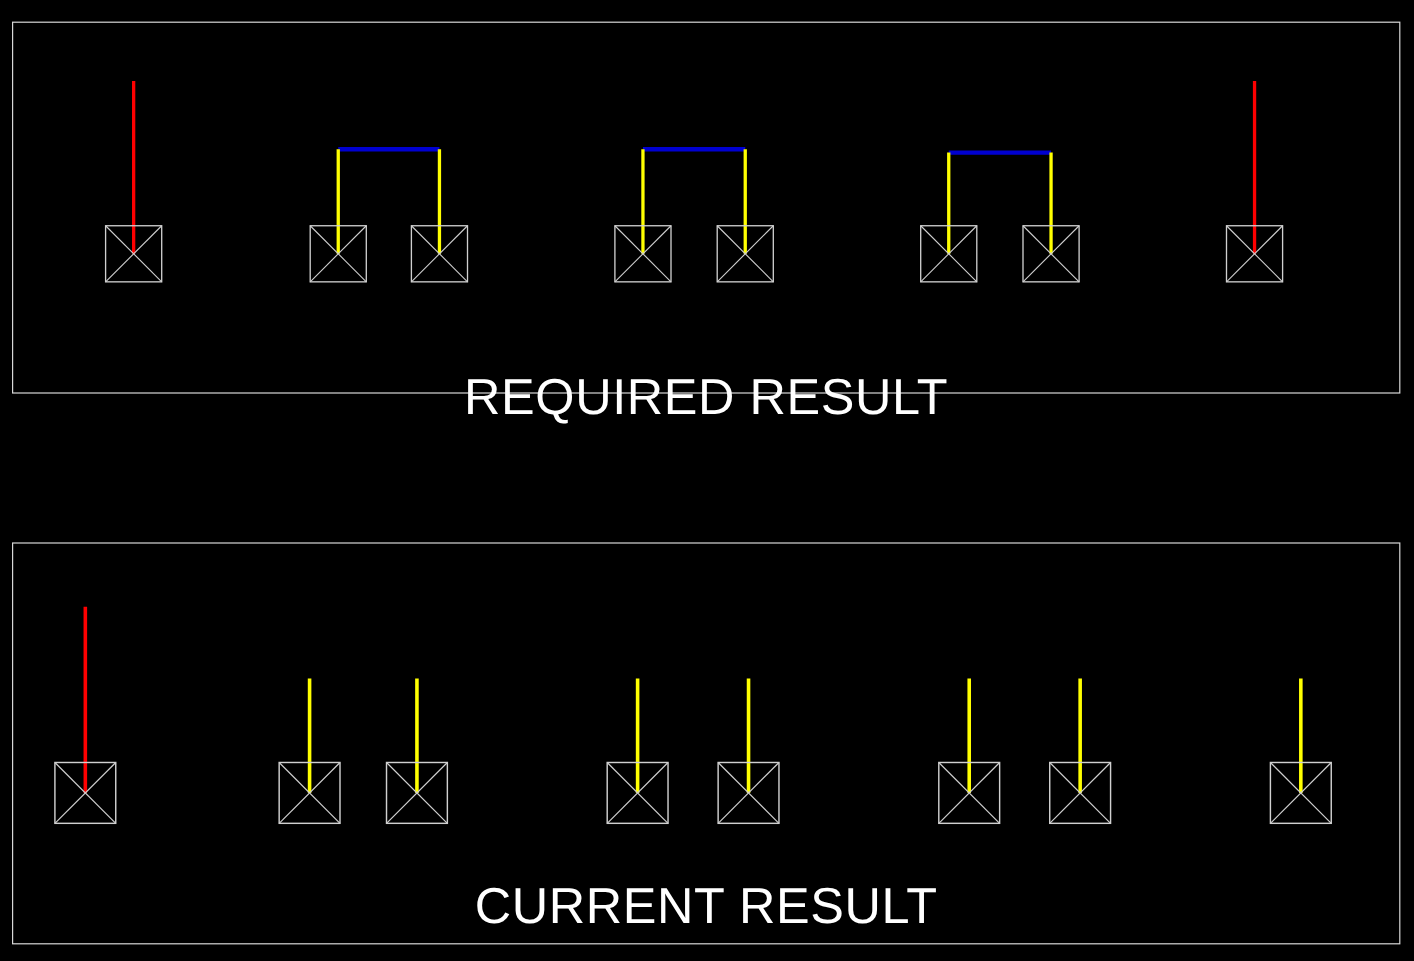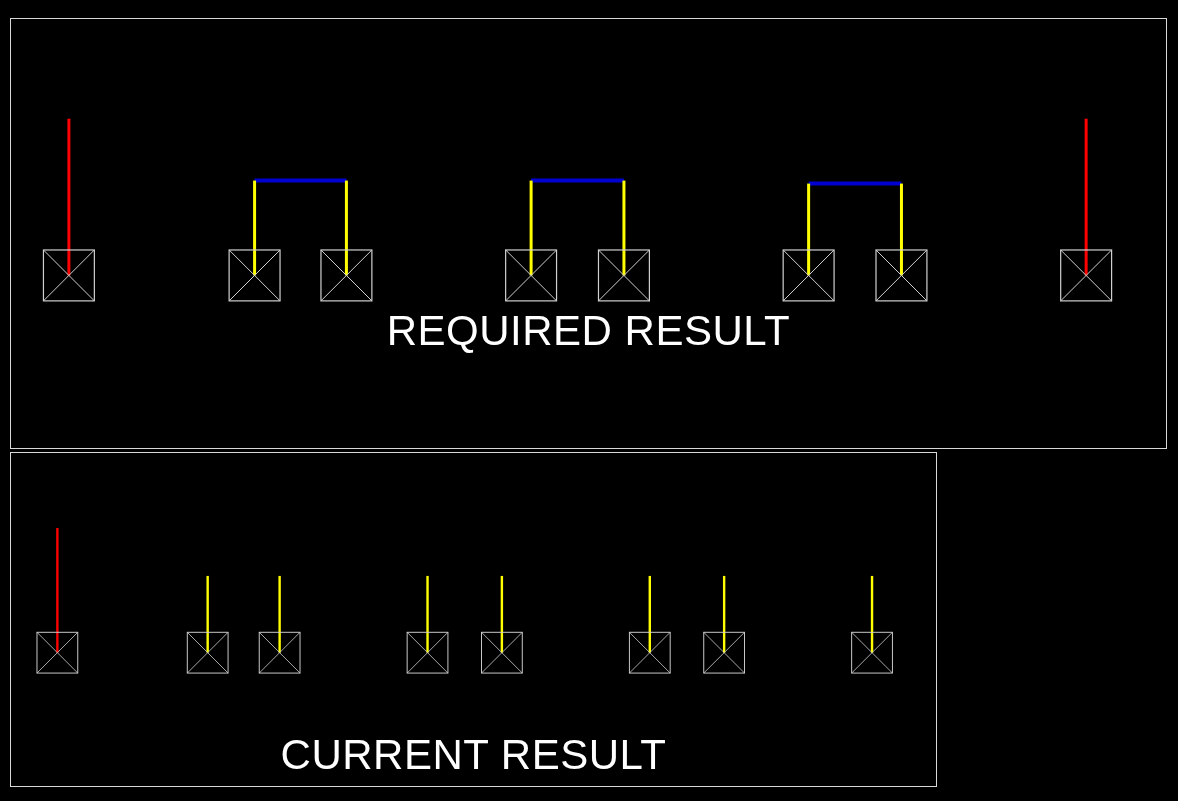--- a/index.html
+++ b/index.html
@@ -23,26 +23,26 @@
   .panel {
     position: absolute;
     box-sizing: border-box;
     border: 1px solid #d8d8d8;
     background: #000000;
   }
   #panel-required {
     left: 10px;
     top: 18px;
     width: 1157px;
-    height: 431px;
+    height: 310px;
   }
   #panel-current {
     left: 10px;
     top: 452px;
-    width: 927px;
+    width: 1157px;
     height: 335px;
   }
   .panel-svg {
     position: absolute;
     left: 0;
     top: 0;
     width: 100%;
     height: 100%;
     display: block;
   }

